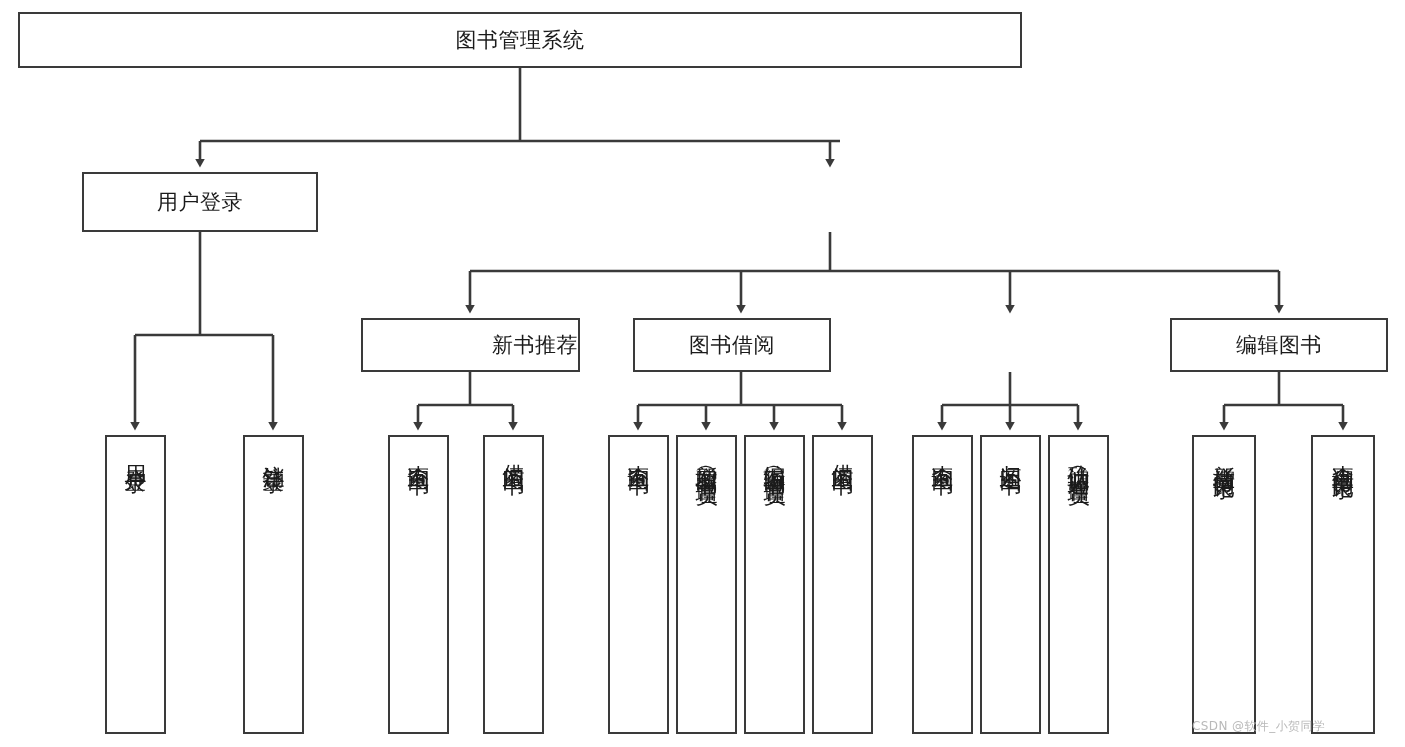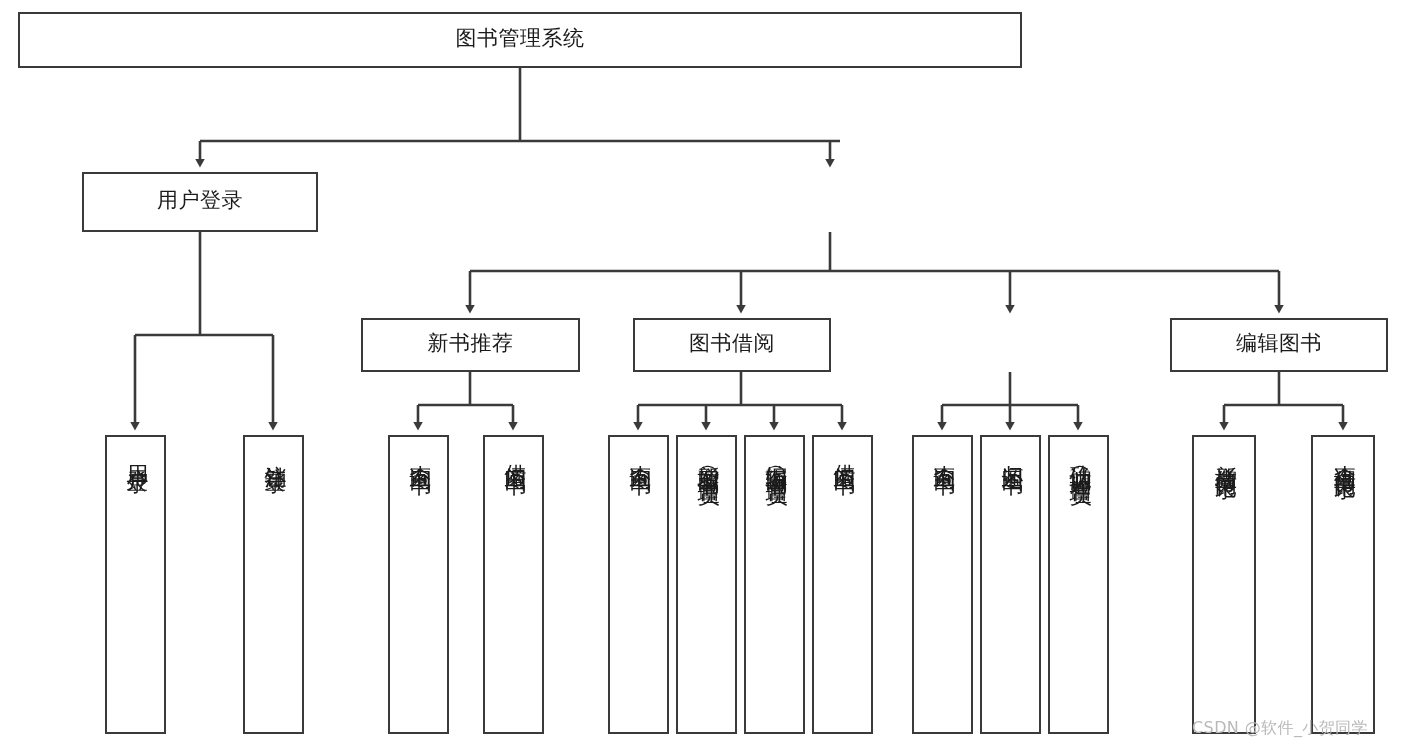--- a/index.html
+++ b/index.html
@@ -27,21 +27,20 @@
   .node {
     position: absolute;
     box-sizing: border-box;
     background: #ffffff;
     border: 2px solid #3a3a3a;
     display: flex;
     align-items: center;
     justify-content: center;
     color: #1b1b1b;
     z-index: 2;
-    font-family: Liberation Mono, monospace;
   }
   .node-label {
     display: block;
     text-align: center;
     line-height: 1.18;
     letter-spacing: 0.5px;
     white-space: nowrap;
   }
   .node.horiz .node-label {
     font-size: 21px;
@@ -53,21 +52,21 @@
   .node.vert .node-label {
     writing-mode: vertical-rl;
     text-orientation: upright;
     font-size: 22px;
     letter-spacing: 3px;
     line-height: 1;
     white-space: nowrap;
   }
   .watermark {
     position: absolute;
-    font-size: 16px;
+    font-size: 12px;
     color: #b9b9b9;
     white-space: nowrap;
     z-index: 3;
     letter-spacing: 0.4px;
   }
 </style>
 </head>
 <body>
 
 <div id="canvas">
@@ -123,21 +122,21 @@
   </svg>
 
   <div class="node horiz" style="left:18px; top:12px; width:1004px; height:56px;">
     <span class="node-label">图书管理系统</span>
   </div>
 
   <div class="node horiz" style="left:82px; top:172px; width:236px; height:60px;">
     <span class="node-label">用户登录</span>
   </div>
 
-  <div class="node horiz" style="left:361px; top:318px; width:219px; height:54px;">
+  <div class="node horiz" style="left:361px; top:318px; width:219px; height:54px;justify-content:flex-end;">
     <span class="node-label">新书推荐</span>
   </div>
   <div class="node horiz" style="left:633px; top:318px; width:198px; height:54px;">
     <span class="node-label">图书借阅</span>
   </div>
   <div class="node horiz" style="left:1170px; top:318px; width:218px; height:54px;">
     <span class="node-label">编辑图书</span>
   </div>
 
   <div class="node vert" style="left:105px; top:435px; width:61px; height:299px;">

